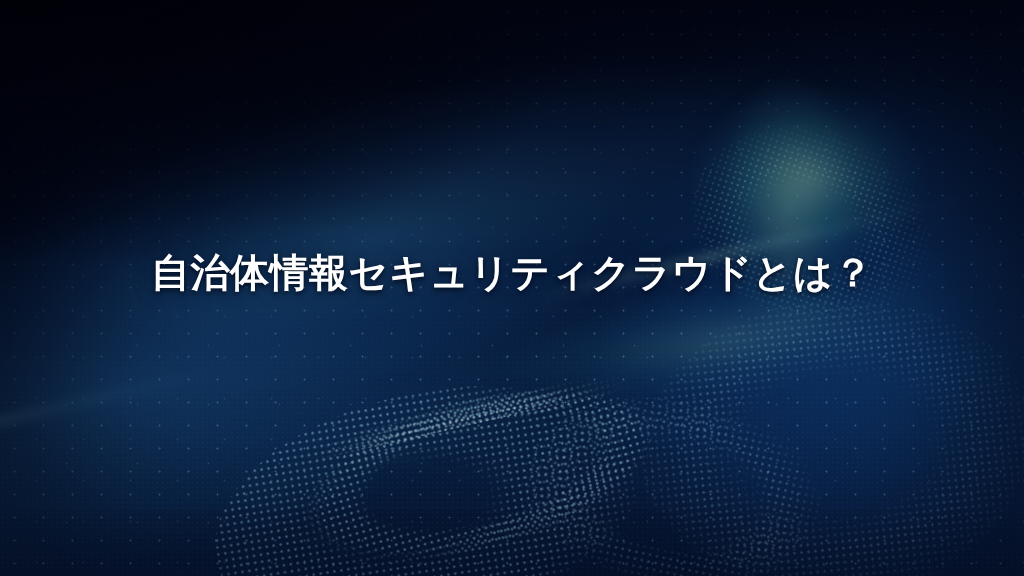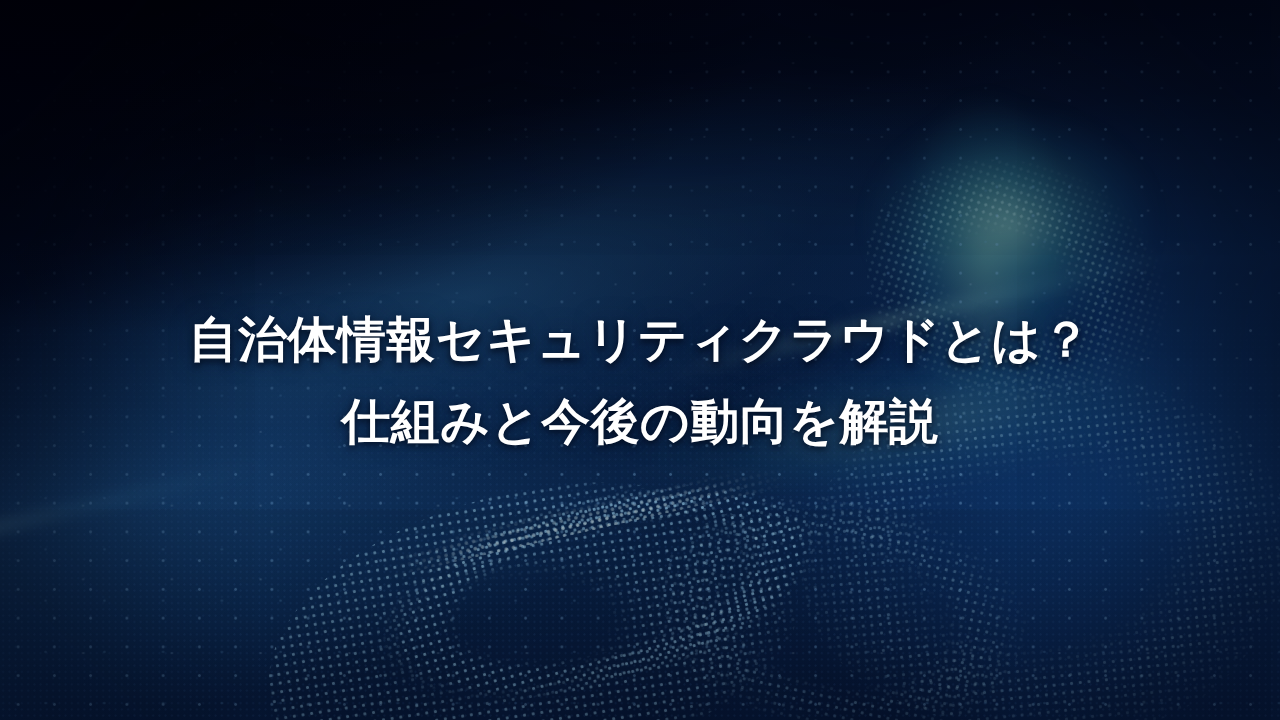--- a/index.html
+++ b/index.html
@@ -321,16 +321,15 @@
   <div class="mesh mesh-crest-dots"></div>
 
   <div class="bg-layer bg-sparkles"></div>
   <div class="bg-layer bg-grain"></div>
   <div class="bg-layer bg-topleft-dark"></div>
   <div class="bg-layer bg-scrim"></div>
   <div class="bg-layer bg-vignette"></div>
 
   <h1 class="headline">
     <span class="line">自治体情報セキュリティクラウドとは？</span>
-    <span class="line">仕組みと今後の動向を解説</span>
   </h1>
 
 </div>
 
 </body></html>

